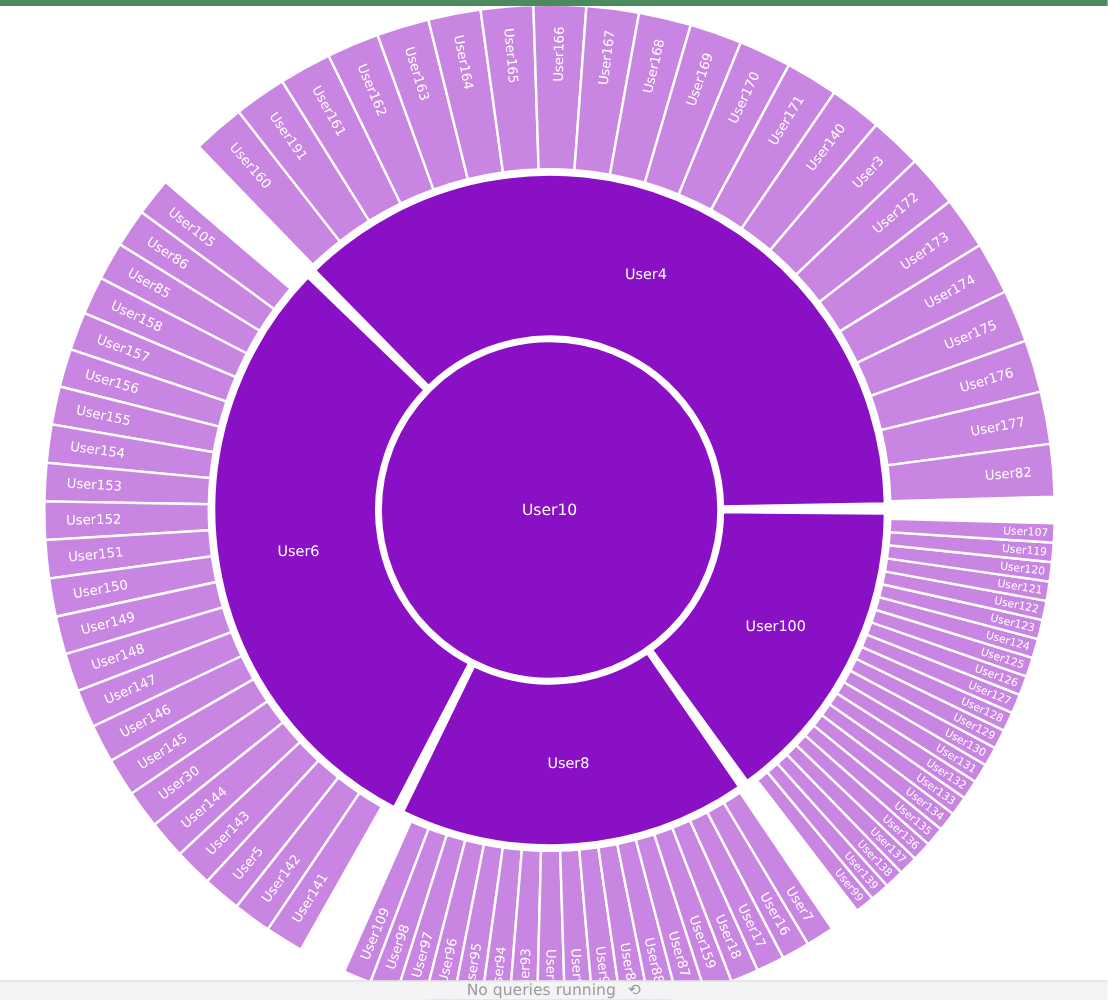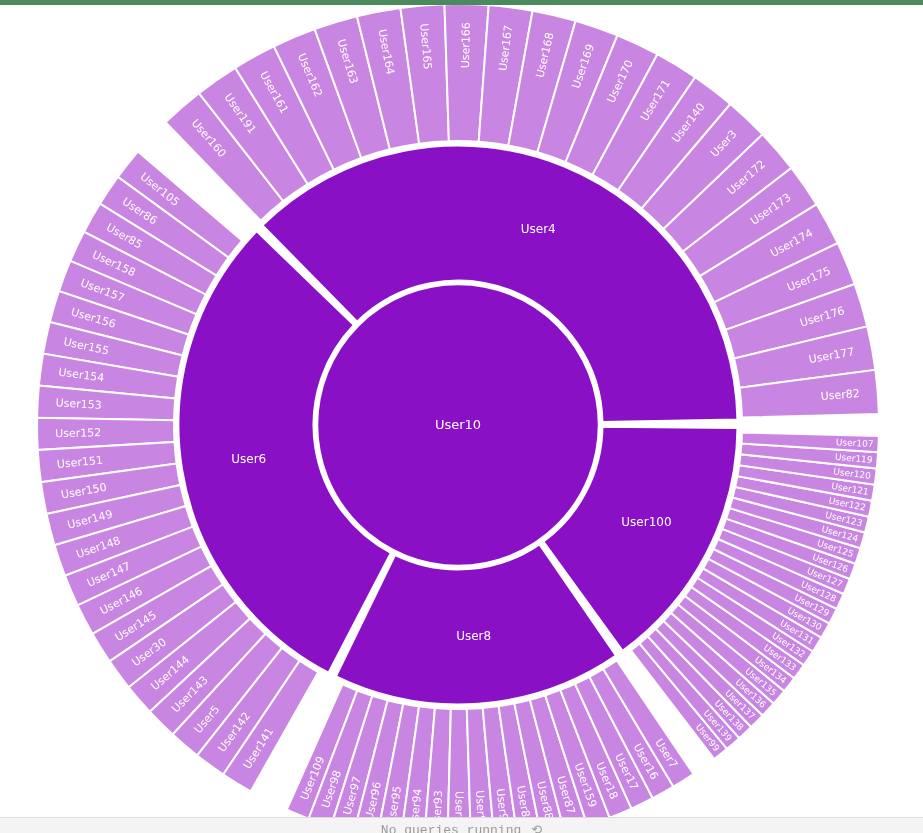--- a/index.html
+++ b/index.html
@@ -3,21 +3,21 @@
 <meta charset="utf-8">
 <style>
   html,body{margin:0;padding:0;background:#ffffff;width:923px;height:833px;overflow:hidden;
     font-family:"DejaVu Sans", sans-serif;}
   #top-bar{position:absolute;top:0;left:0;width:923px;height:5px;z-index:3;}
   #chart-wrap{position:absolute;top:0;left:0;width:923px;height:833px;z-index:1;}
   svg{display:block;}
   svg text{font-family:"DejaVu Sans", sans-serif;}
   #status-bar{position:absolute;left:0;bottom:0;width:923px;height:16px;background:#f4f4f4;
     border-top:1px solid #ddd;z-index:3;overflow:hidden;display:flex;justify-content:center;
-    align-items:flex-start;padding-top:5px;box-sizing:border-box;font-family:Liberation Mono, monospace;}
+    align-items:flex-end;padding-top:5px;box-sizing:border-box;}
   #status-text{font-size:13px;color:#9a9a9a;line-height:15px;}
   #status-icon{font-size:13px;color:#9a9a9a;line-height:15px;margin-left:10px;cursor:pointer;}
 </style>
 </head>
 <body>
 
 <div id="top-bar" style="background: rgb(74, 138, 92);"></div>
 
 <div id="chart-wrap">
   <svg id="sunburst" width="923" height="833" viewBox="0 0 923 833">

